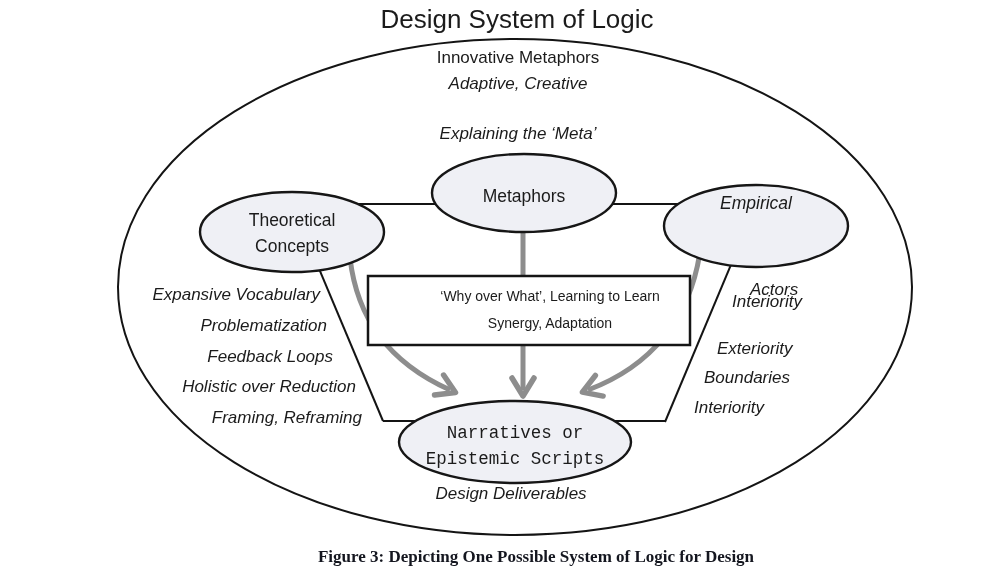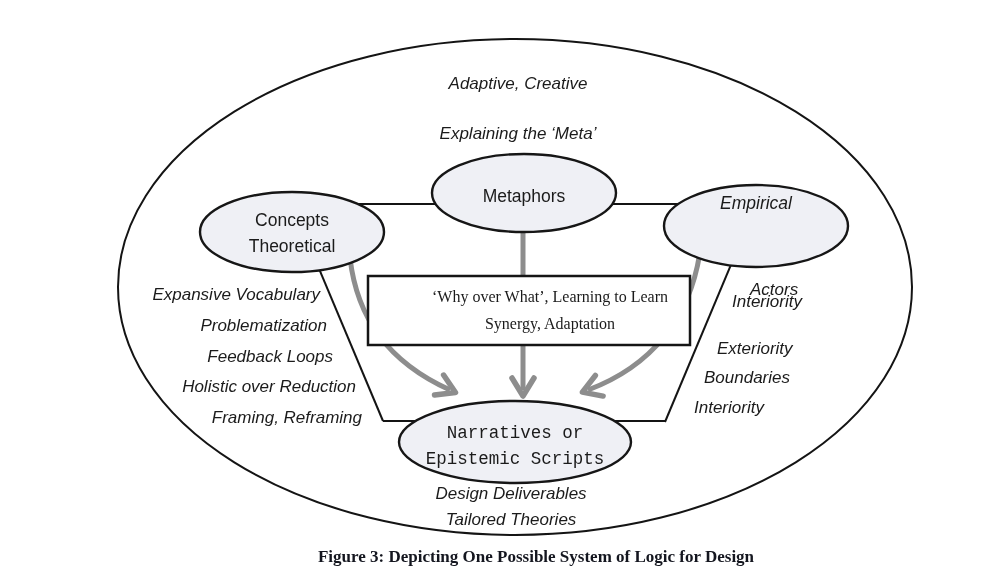--- a/index.html
+++ b/index.html
@@ -16,21 +16,21 @@
   #note1 { top:48px; }
   #note2 { top:74px; }
   #note3 { top:99px; }
   #note4 { top:124px; }
   .nodelabel { font-size:17.5px; }
   .nodelabel div { line-height:26px; }
   #lab-theoretical { left:192px; top:207px; width:200px; }
   #lab-metaphors   { left:424px; top:183px; width:200px; }
   #lab-empirical   { left:656px; top:190px; width:200px;font-style:italic; }
   #lab-narratives  { left:395px; top:420px; width:240px;font-family:Liberation Mono, monospace; }
-  #boxtext { left:368px; top:283px; width:364px; font-size:16px;font-family:Liberation Serif, serif; }
+  #boxtext { left:368px; top:283px; width:364px; font-size:14px; }
   #boxtext div { line-height:27px; }
   .side { font-size:17px; line-height:18px; }
   #ll0 { right:688px; top:286px; }
   #ll1 { right:681px; top:317px; }
   #ll2 { right:675px; top:348px; }
   #ll3 { right:652px; top:378px; }
   #ll4 { right:646px; top:409px; }
   #rl0 { left:750px; top:281px; }
   #rl1 { left:732px; top:293px; }
   #rl2 { left:717px; top:340px; }
@@ -69,28 +69,30 @@
     <path d="M 700,252 C 690,318 652,366 588,390" fill="none" stroke="#8d8d8d" stroke-width="5" marker-end="url(#arr)"></path>
 
     <rect x="368" y="276" width="322" height="69" fill="#ffffff" stroke="#151515" stroke-width="2.5"></rect>
 
     <ellipse cx="292" cy="232" rx="92" ry="40" fill="#eff0f5" stroke="#161616" stroke-width="2.4"></ellipse>
     <ellipse cx="524" cy="193" rx="92" ry="39" fill="#eff0f5" stroke="#161616" stroke-width="2.4"></ellipse>
     <ellipse cx="756" cy="226" rx="92" ry="41" fill="#eff0f5" stroke="#161616" stroke-width="2.4"></ellipse>
     <ellipse cx="515" cy="442" rx="116" ry="41" fill="#eff0f5" stroke="#161616" stroke-width="2.4"></ellipse>
   </svg>
 
+  <div class="t c" id="title">Design System of Logic</div>
   <div class="t" id="caption">Figure 3: Depicting One Possible System of Logic for Design</div>
 
+  <div class="t c note" id="note1">Innovative Metaphors</div>
   <div class="t c note it" id="note2">Adaptive, Creative</div>
   <div class="t c note it" id="note4">Explaining the ‘Meta’</div>
 
   <div class="t c nodelabel" id="lab-theoretical">
+    <div>Theoretical</div>
     <div>Concepts</div>
-    <div>Theoretical</div>
   </div>
   <div class="t c nodelabel" id="lab-metaphors">
     <div>Metaphors</div>
   </div>
   <div class="t c nodelabel" id="lab-empirical">
     <div>Empirical</div>
   </div>
   <div class="t c nodelabel" id="lab-narratives">
     <div>Narratives or</div>
     <div>Epistemic Scripts</div>
@@ -107,15 +109,14 @@
   <div class="t it side" id="ll3">Holistic over Reduction</div>
   <div class="t it side" id="ll4">Framing, Reframing</div>
 
   <div class="t it side" id="rl0">Actors</div>
   <div class="t it side" id="rl1">Interiority</div>
   <div class="t it side" id="rl2">Exteriority</div>
   <div class="t it side" id="rl3">Boundaries</div>
   <div class="t it side" id="rl4">Interiority</div>
 
   <div class="t c it" id="bot1">Design Deliverables</div>
-  <div class="t c it" id="bot2">Tailored Theories</div>
 
 </div>
 
 </body></html>

